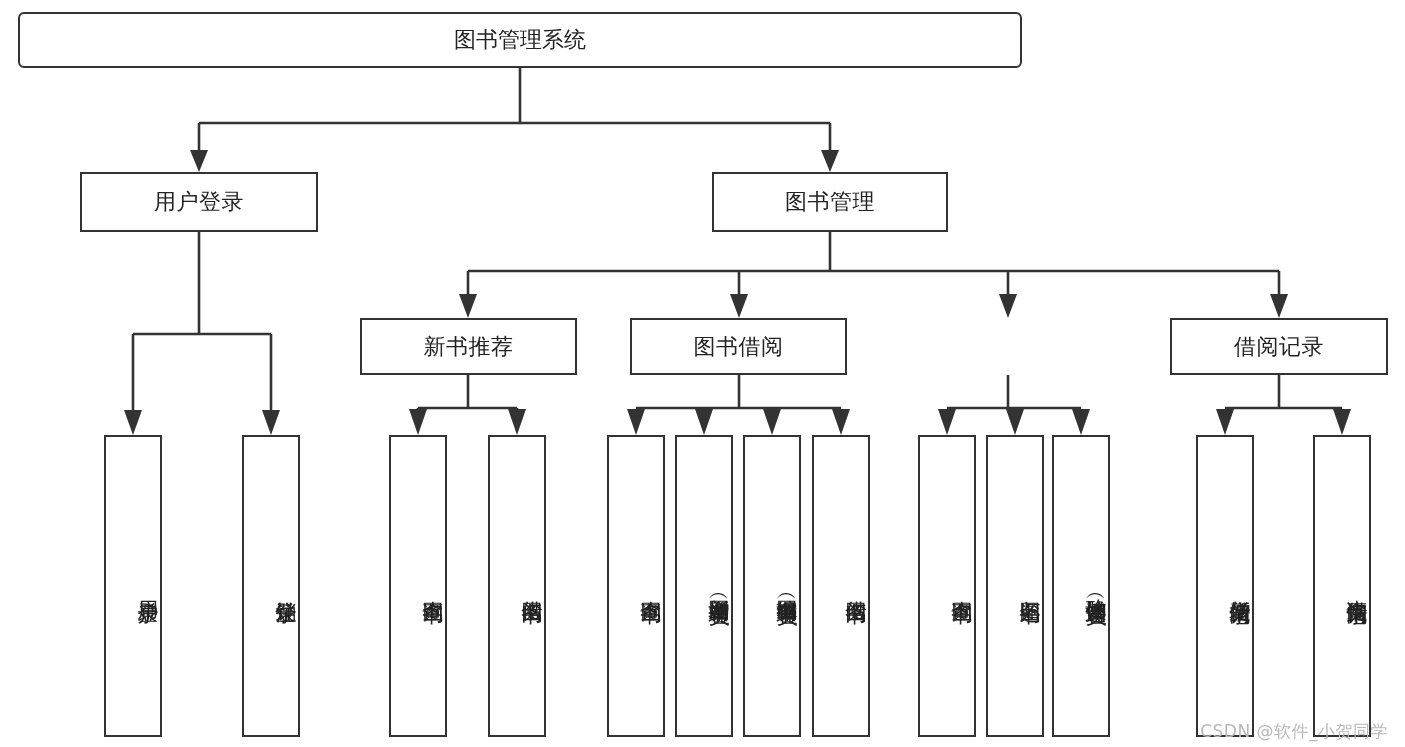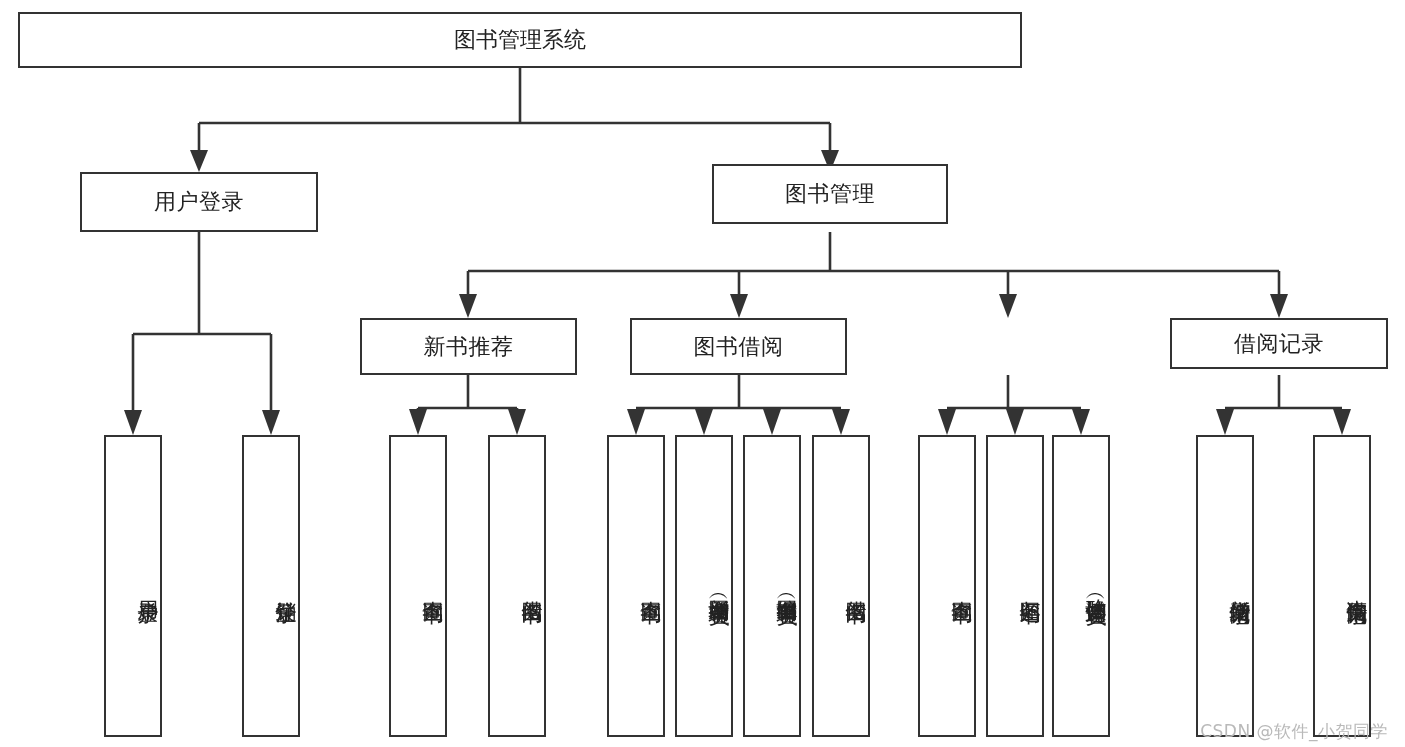--- a/index.html
+++ b/index.html
@@ -49,20 +49,21 @@
     justify-content: center;
     color: #222222;
     line-height: 1.18;
   }
   .node-h {
     font-size: 22px;
     letter-spacing: 0.5px;
   }
   .node-root {
     font-size: 22px;
+    border-radius: 6px;
   }
   .node-v {
     writing-mode: vertical-rl;
     text-orientation: upright;
     font-size: 21px;
     letter-spacing: 1px;
     padding: 10px 0;
     align-items: flex-start;
     justify-content: center;
     white-space: nowrap;
@@ -144,34 +145,34 @@
   </svg>
 
   <div class="node node-root" style="left:18px; top:12px; width:1004px; height:56px;">
     <span>图书管理系统</span>
   </div>
 
   <div class="node node-h" style="left:80px; top:172px; width:238px; height:60px;">
     <span>用户登录</span>
   </div>
 
-  <div class="node node-h" style="left:712px; top:164px; width:236px; height:60px;">
+  <div class="node node-h" style="left:712px; top:172px; width:236px; height:60px;">
     <span>图书管理</span>
   </div>
 
   <div class="node node-h" style="left:630px; top:318px; width:217px; height:57px;">
     <span>图书借阅</span>
   </div>
 
   <div class="node node-h" style="left:360px; top:318px; width:217px; height:57px;">
     <span>新书推荐</span>
   </div>
 
 
-  <div class="node node-h" style="left:1170px; top:318px; width:218px; height:51px;">
+  <div class="node node-h" style="left:1170px; top:318px; width:218px; height:57px;">
     <span>借阅记录</span>
   </div>
 
   <div class="node node-v" style="left:104px; top:435px; width:58px; height:302px;">
     <span>用户登录</span>
   </div>
 
   <div class="node node-v" style="left:242px; top:435px; width:58px; height:302px;">
     <span>注销登录</span>
   </div>

